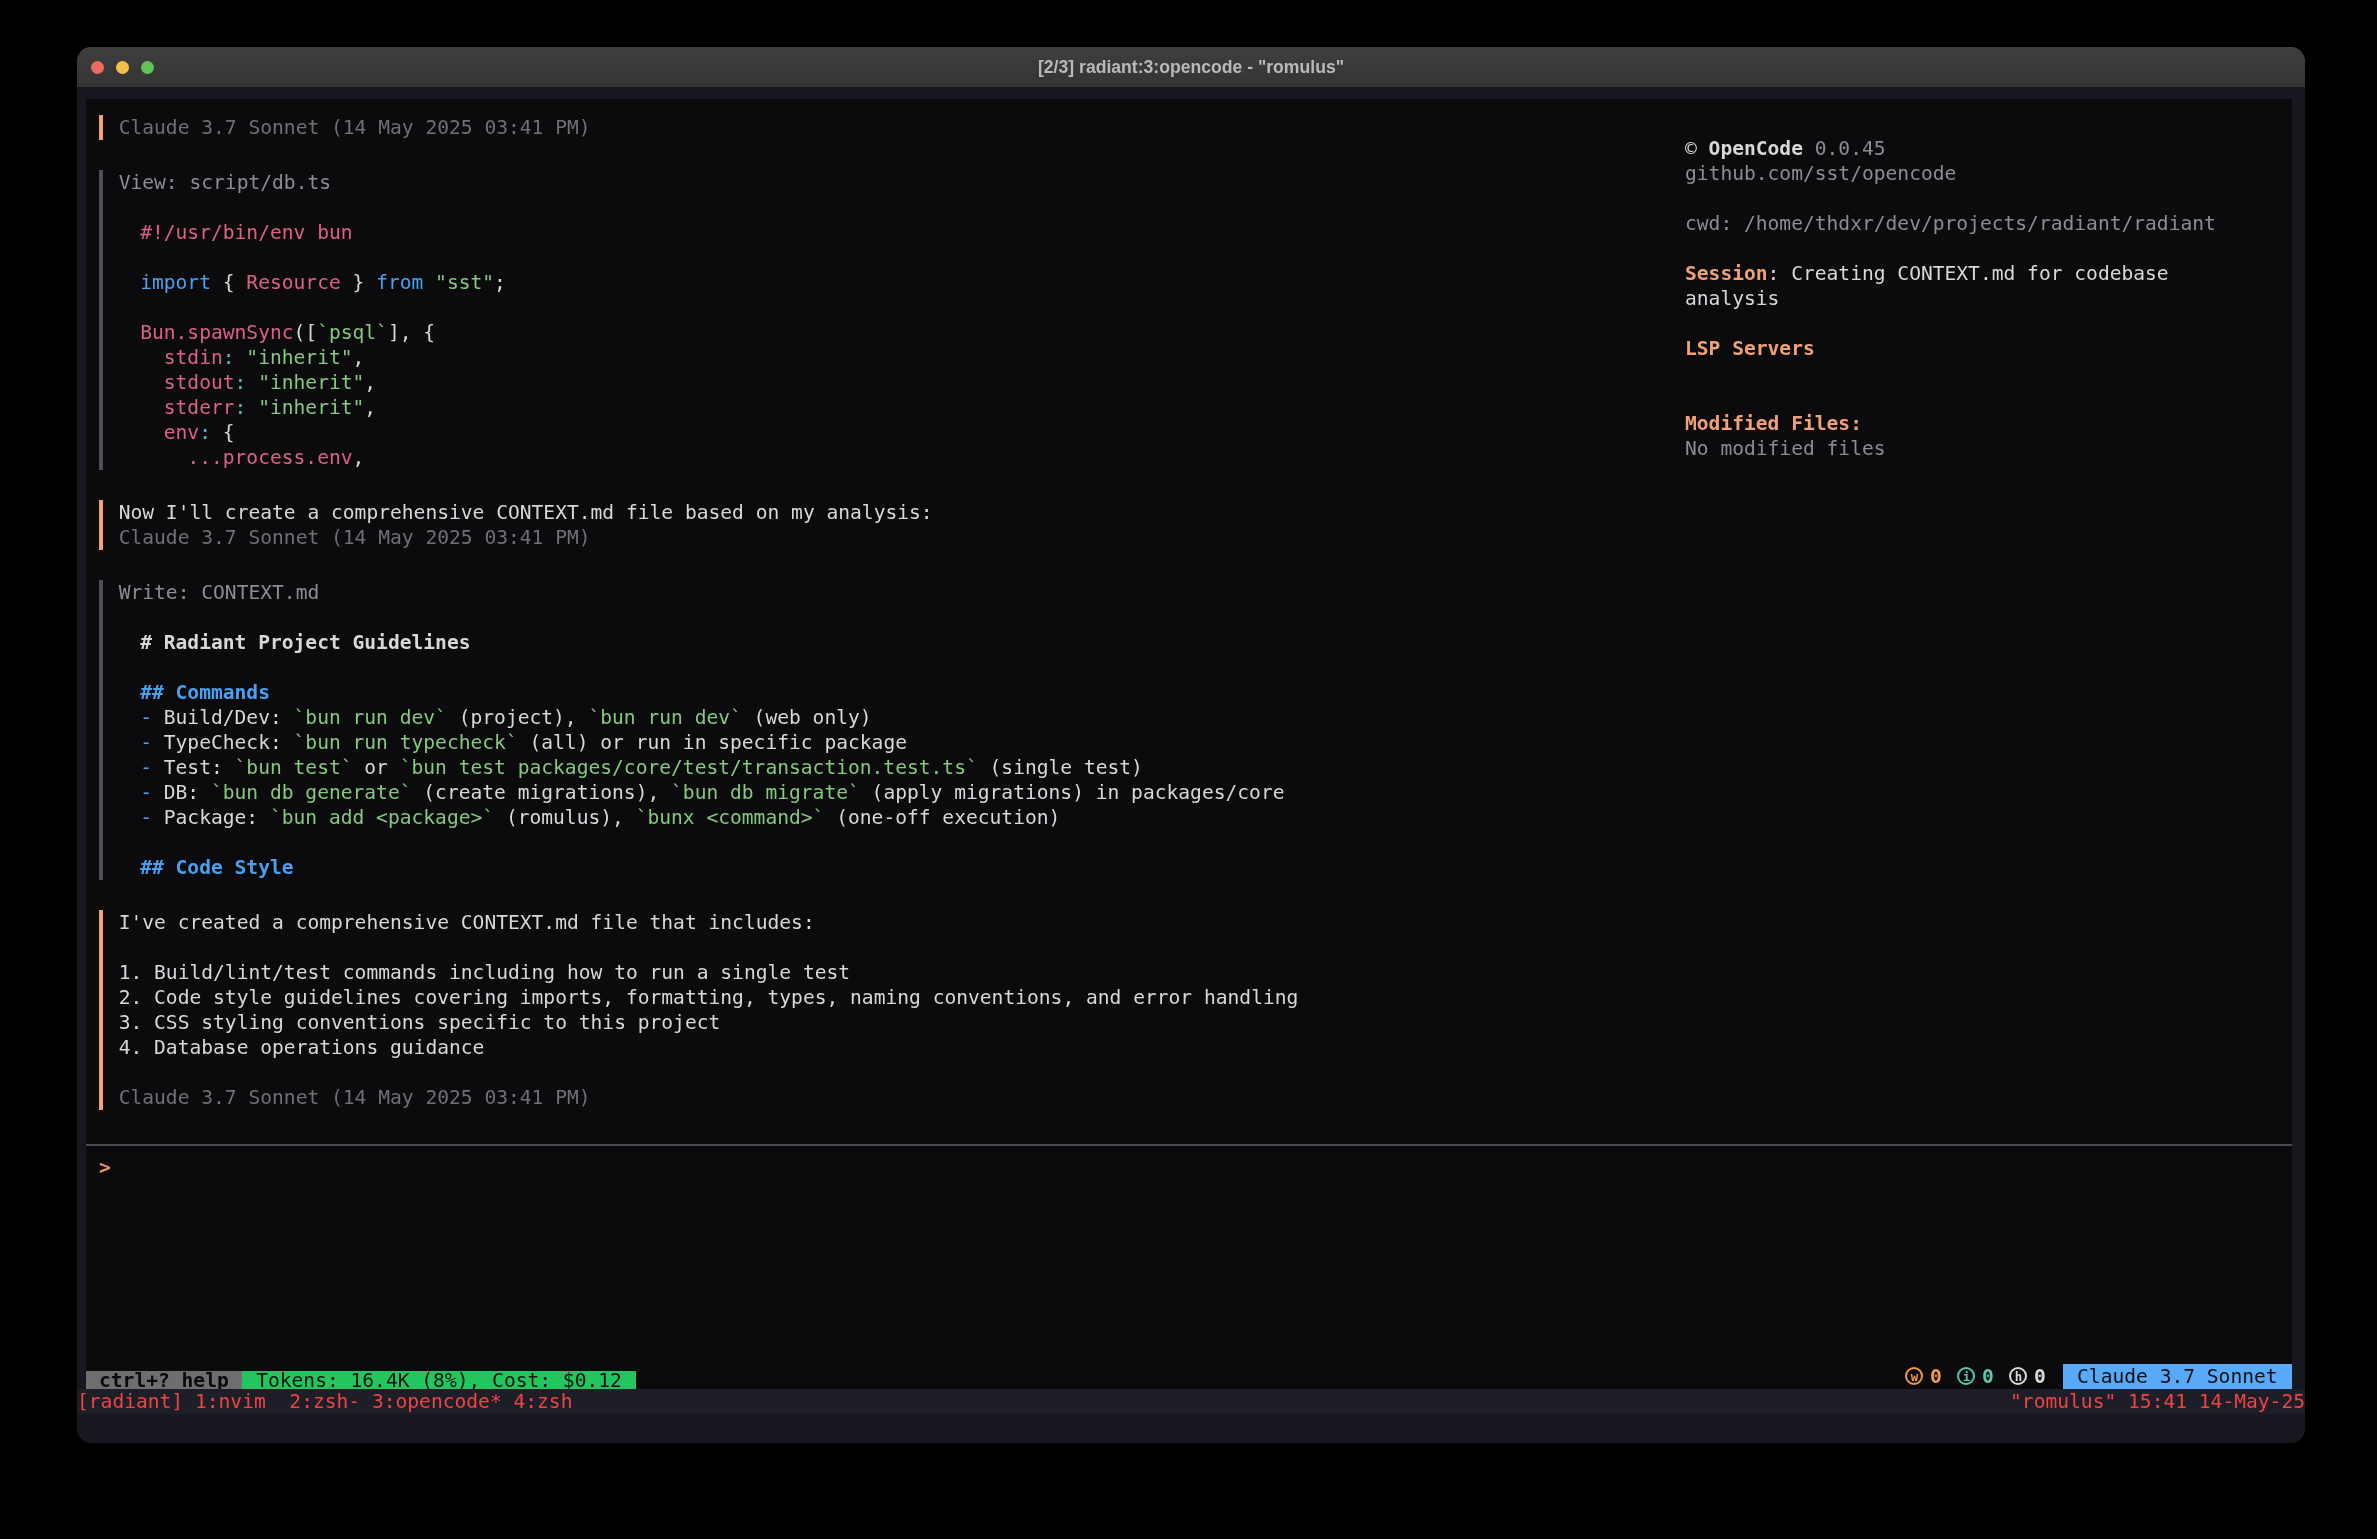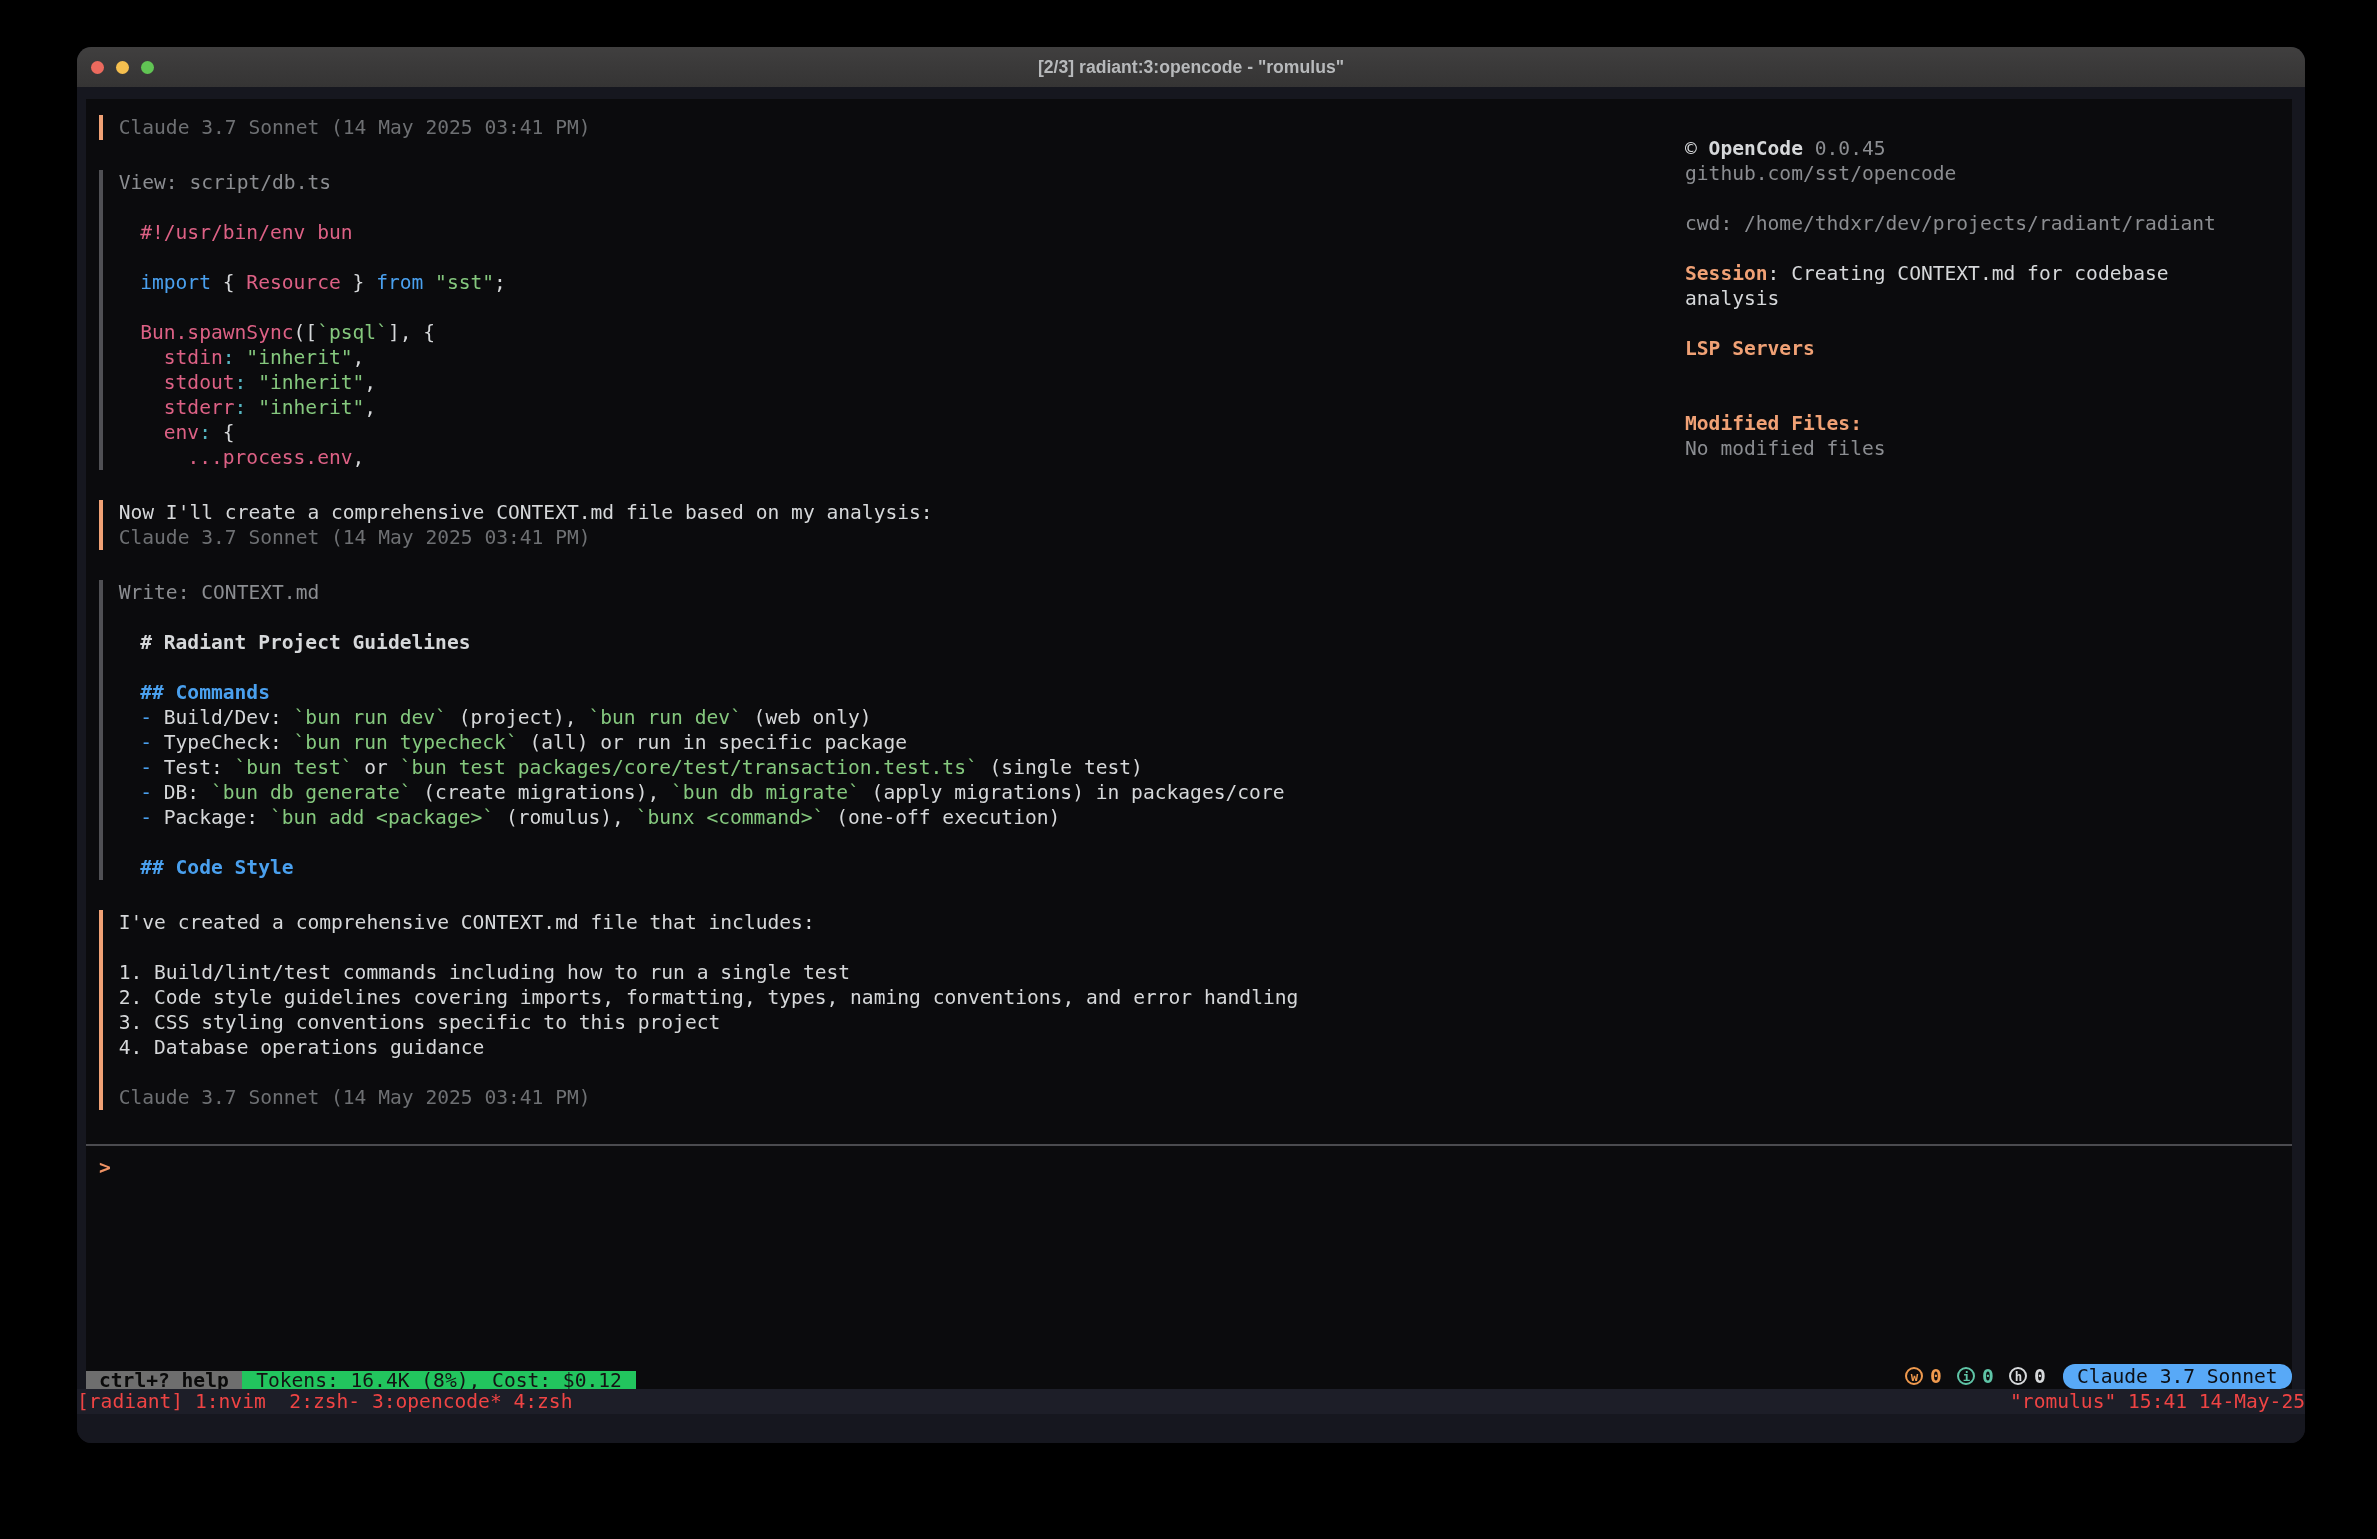--- a/index.html
+++ b/index.html
@@ -29,21 +29,21 @@
   .sep{height:2px;background:#4b4b4f;margin-top:3.9px;flex:none;}
   .prompt{margin-top:9px;padding-left:13px;color:#ee9264;font-weight:bold;}
   .statusbar{margin-top:auto;height:25px;display:flex;align-items:center;}
   .chip{height:18px;display:flex;align-items:center;font-size:19.6px;margin-top:8px;}
   .chip.help{background:#6e6e6e;color:#0a0a0a;font-weight:bold;padding:0 13px;}
   .chip.tokens{background:#22c55e;color:#141414;padding:0 14.4px;}
   .status-right{margin-left:auto;display:flex;align-items:center;gap:17px;}
   .counter{display:flex;align-items:center;gap:6.5px;}
   .ccircle{width:18px;height:18px;border-radius:50%;border:2px solid currentColor;display:flex;align-items:center;justify-content:center;font-size:12.4px;font-weight:bold;}
   .ccount{font-weight:bold;}
-  .badge{height:25px;display:flex;align-items:center;background:#58a9f7;color:#0d0f15;padding:0 14.4px;font-size:19.6px;border-radius:12px;}
+  .badge{height:25px;display:flex;align-items:center;background:#58a9f7;color:#0d0f15;padding:0 14.4px;font-size:19.6px;}
   .tmux{position:absolute;left:0;right:0;top:1302px;height:25px;background:#1d1e28;color:#ef4444;font-family:"DejaVu Sans Mono",monospace;font-size:19.6px;line-height:25px;display:flex;}
   .tmux .left{white-space:pre;}
   .tmux .right{margin-left:auto;white-space:pre;}
 </style>
 </head>
 <body>
 
 <div class="window">
   <div class="titlebar">
     <div class="lights">

